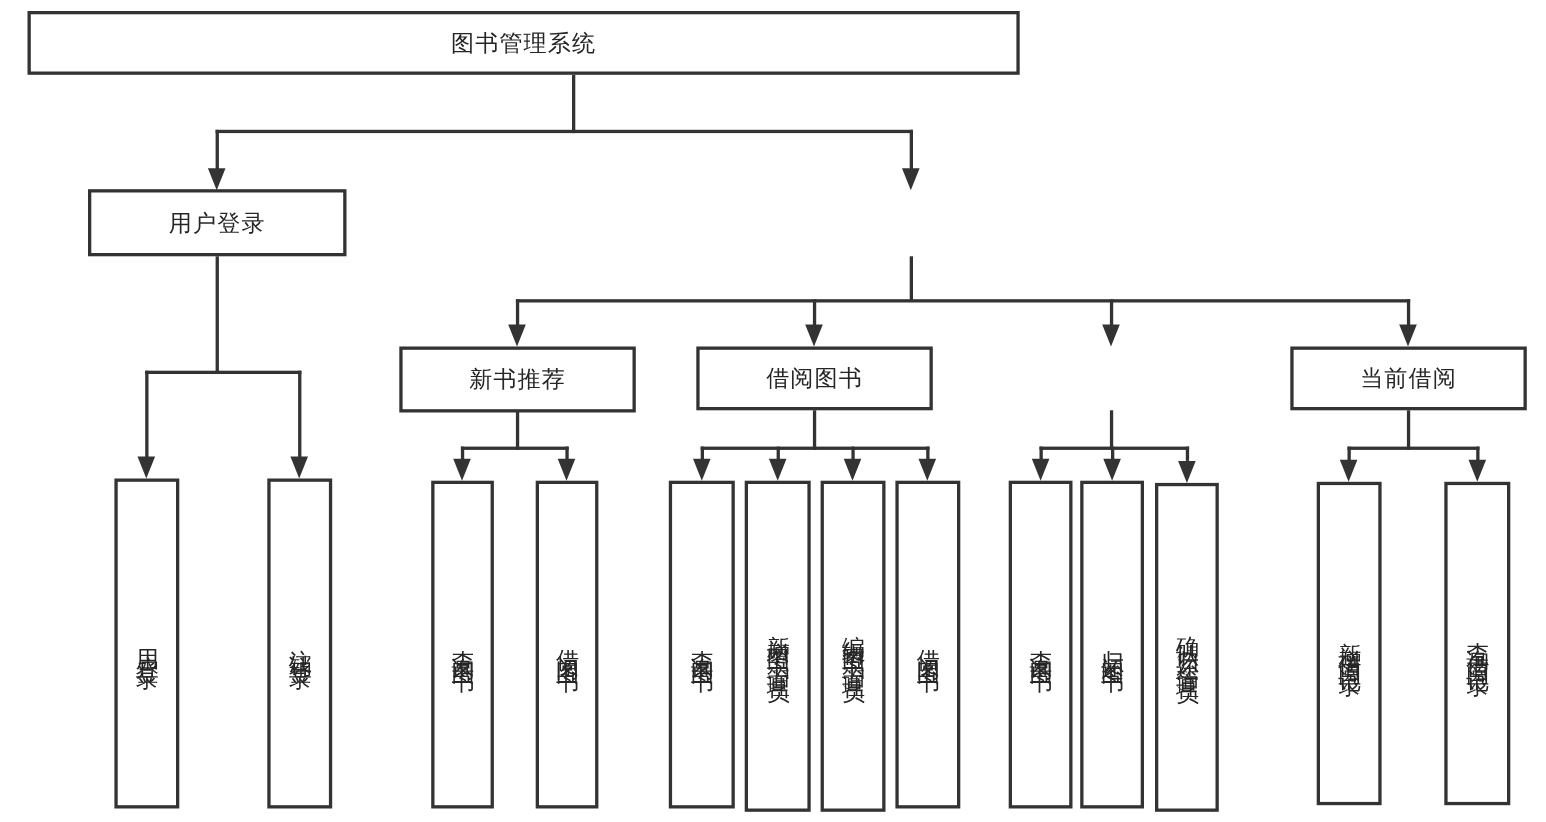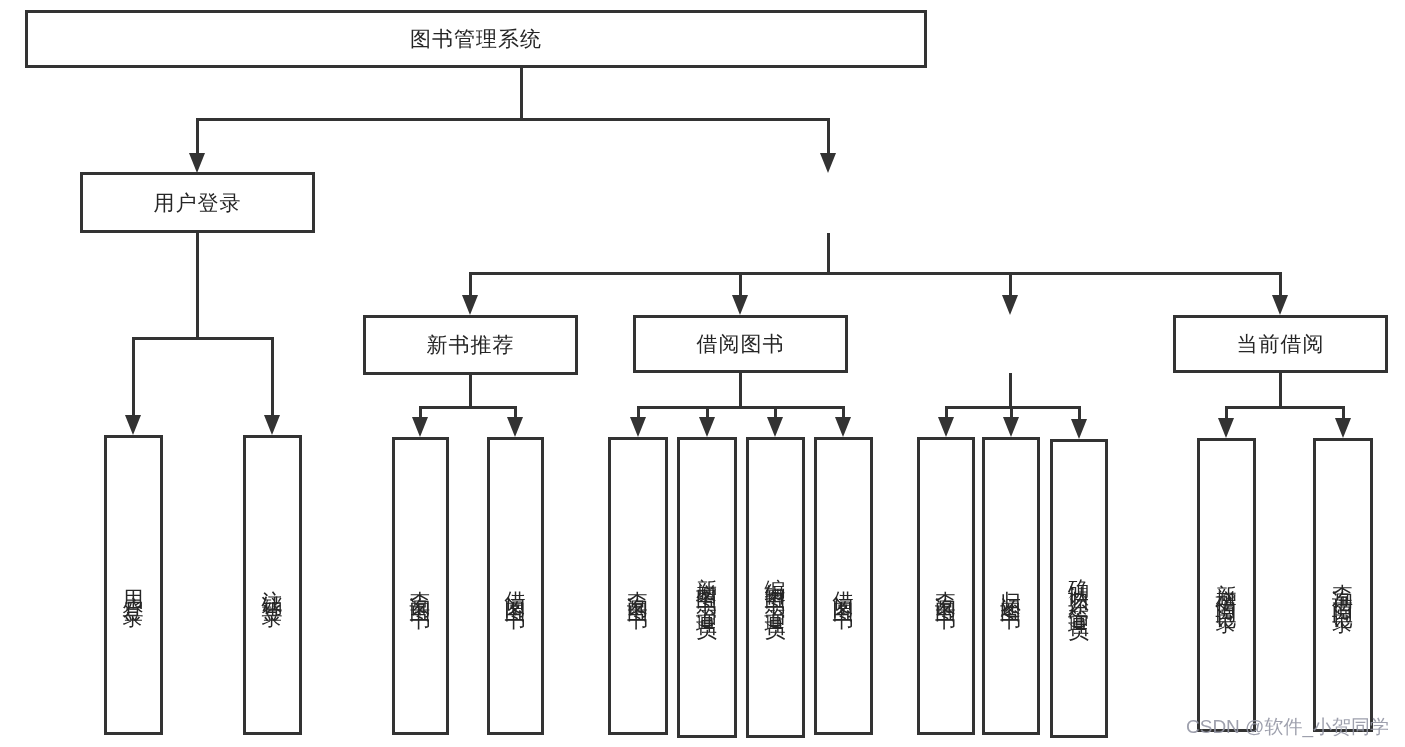--- a/index.html
+++ b/index.html
@@ -193,15 +193,14 @@
   <div class="vl" style="left:1078px; top:406px; height:13px;"></div>
   <div class="arrow" style="left:1071px; top:419px;"></div>
 
   <div class="vl" style="left:1279px; top:373px; height:36px;"></div>
   <div class="hl" style="left:1225px; top:406px; width:120px;"></div>
   <div class="vl" style="left:1225px; top:406px; height:14px;"></div>
   <div class="arrow" style="left:1218px; top:418px;"></div>
   <div class="vl" style="left:1342px; top:406px; height:14px;"></div>
   <div class="arrow" style="left:1335px; top:418px;"></div>
 
-  <div class="watermark">CSDN @软件_小贺同学</div>
 
 </div>
 
 </body></html>

